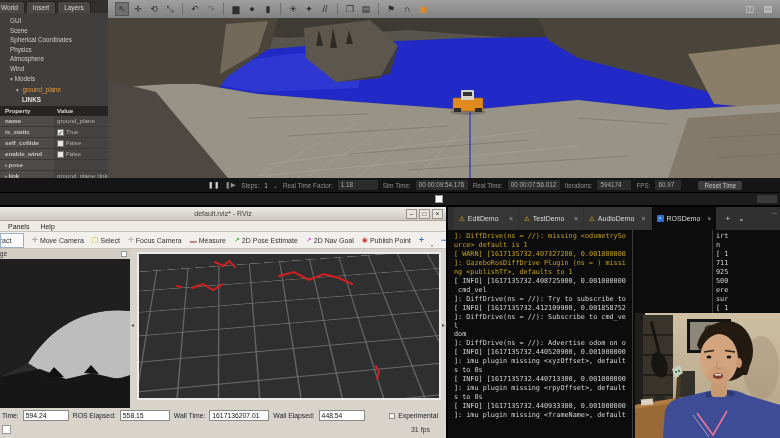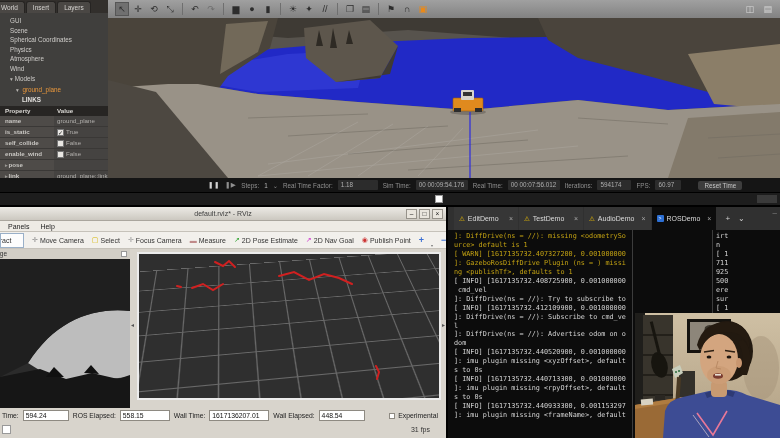--- a/index.html
+++ b/index.html
@@ -413,32 +413,32 @@
       <span class="vdiv" style="left:264px;"></span>
       <div id="pane-log">
           <span class="tl lv-warn">]: DiffDrive(ns = //): missing &lt;odometrySo</span>
           <span class="tl lv-warn">urce&gt; default is 1</span>
           <span class="tl lv-warn">[ WARN] [1617135732.407327200, 0.001000000</span>
           <span class="tl lv-warn">]: GazeboRosDiffDrive Plugin (ns = ) missi</span>
           <span class="tl lv-warn">ng &lt;publishTf&gt;, defaults to 1</span>
           <span class="tl lv-info">[ INFO] [1617135732.408725900, 0.001000000</span>
           <span class="tl lv-info"> cmd_vel</span>
           <span class="tl lv-info">]: DiffDrive(ns = //): Try to subscribe to</span>
-          <span class="tl lv-info">[ INFO] [1617135732.412109900, 0.001000000</span>
+          <span class="tl lv-info">[ INFO] [1617135732.412109900, 0.001858752</span>
           <span class="tl lv-info">]: DiffDrive(ns = //): Subscribe to cmd_ve</span>
           <span class="tl lv-info">l</span>
+          <span class="tl lv-info">dom</span>
           <span class="tl lv-info">]: DiffDrive(ns = //): Advertise odom on o</span>
-          <span class="tl lv-info">dom</span>
           <span class="tl lv-info">[ INFO] [1617135732.440520900, 0.001000000</span>
           <span class="tl lv-info">]: imu plugin missing &lt;xyzOffset&gt;, default</span>
           <span class="tl lv-info">s to 0s</span>
           <span class="tl lv-info">[ INFO] [1617135732.440713300, 0.001000000</span>
           <span class="tl lv-info">]: imu plugin missing &lt;rpyOffset&gt;, default</span>
           <span class="tl lv-info">s to 0s</span>
-          <span class="tl lv-info">[ INFO] [1617135732.440933300, 0.001153297</span>
+          <span class="tl lv-info">[ INFO] [1617135732.440933300, 0.001000000</span>
           <span class="tl lv-info">]: imu plugin missing &lt;frameName&gt;, default</span>
         </div>
       <div id="pane-right">
           <span class="tl">irt</span>
           <span class="tl">n</span>
           <span class="tl">[ 1</span>
           <span class="tl">711</span>
           <span class="tl">925</span>
           <span class="tl">500</span>
           <span class="tl">ere</span>

